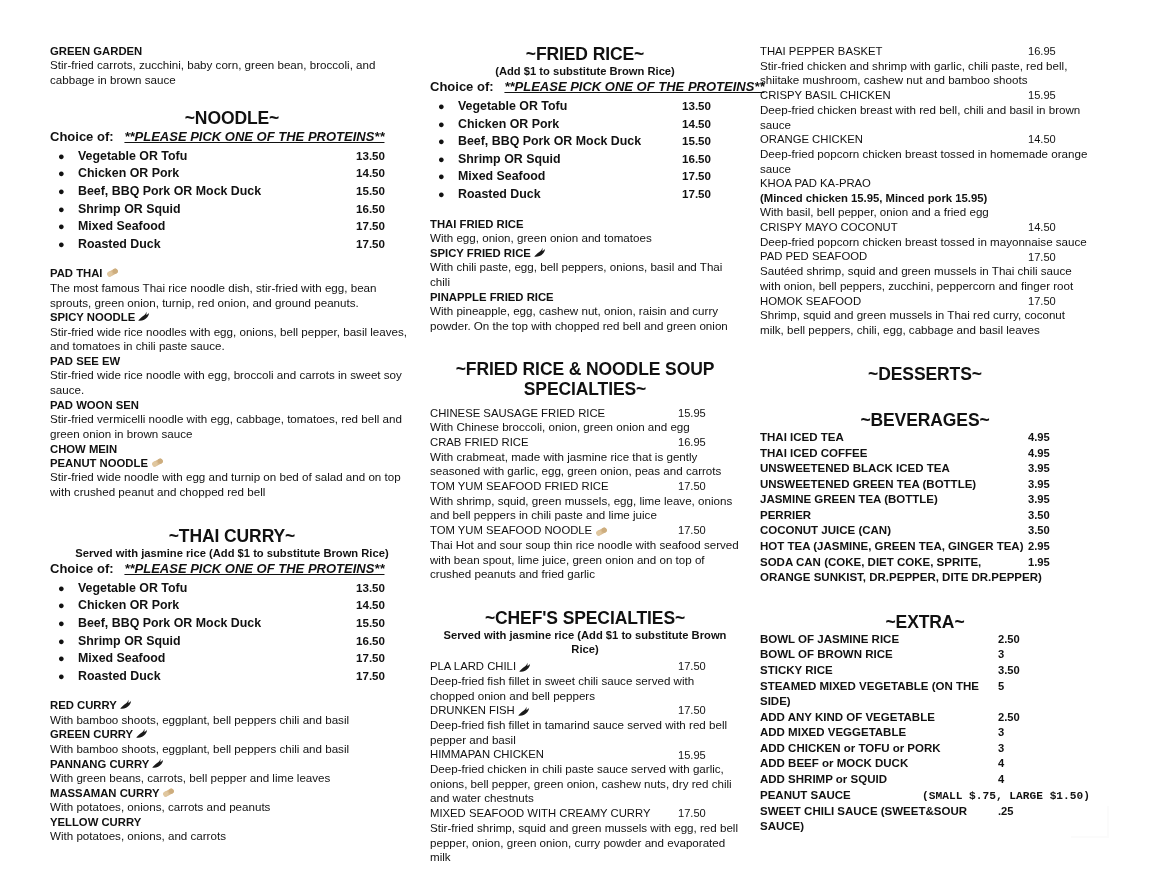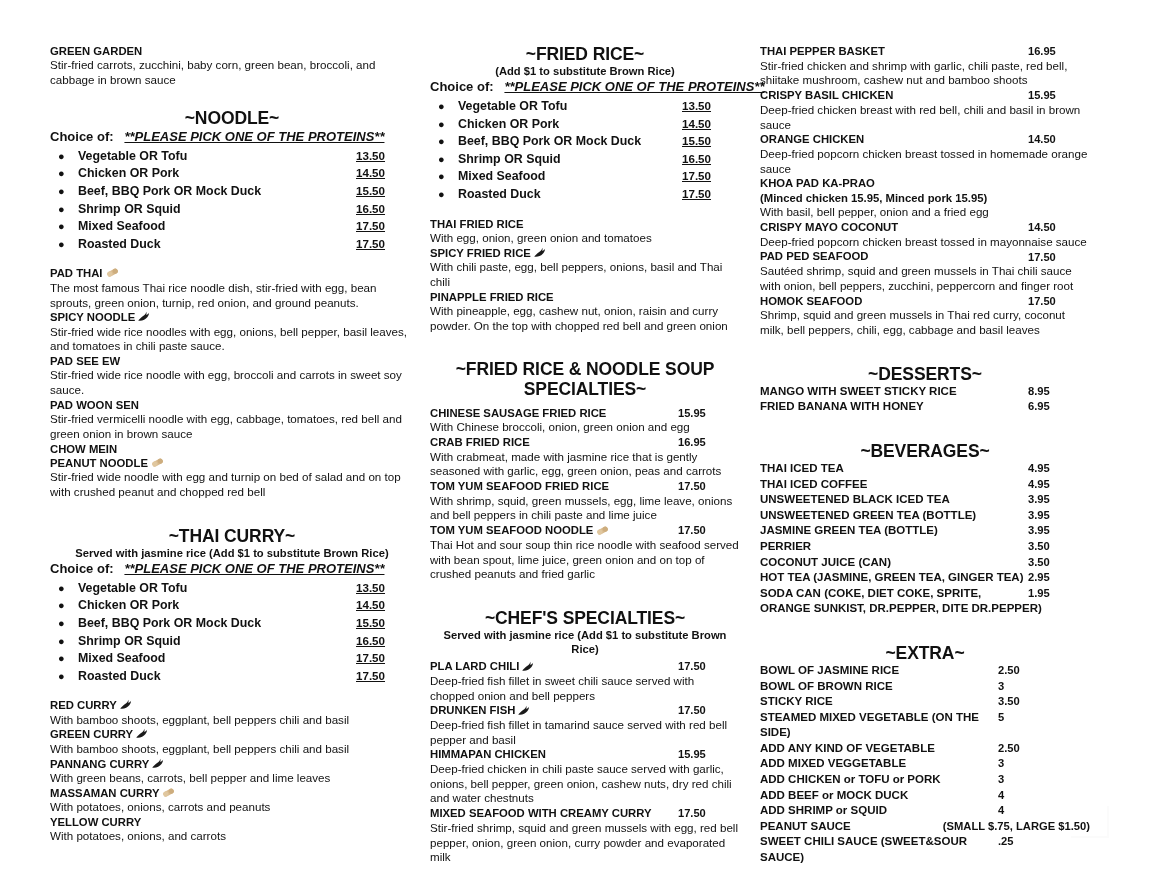--- a/index.html
+++ b/index.html
@@ -93,31 +93,30 @@
     text-align: left;
     padding-left: 8px;
     font-size: 11px;
     box-sizing: border-box;
   }
   .protein-row .pname { flex: 1 1 auto; }
   .protein-row .pprice {
     flex: 0 0 52px;
     text-align: left;
     font-size: 11.6px;
-    text-decoration: underline;
   }
   .col-left .protein-row .pprice,
   .col-mid  .protein-row .pprice { flex: 0 0 58px; }
   .u { text-decoration: underline; }
 
   
   .priced {
     display: flex;
-    align-items: center;
-    font-weight: bold;
+    align-items: flex-end;
+    font-weight: normal;
     font-size: 11.3px;
     line-height: 1.3;
   }
   .priced .pn { flex: 0 1 auto; }
   .priced .sp { flex: 1 1 auto; min-width: 6px; }
   .priced .pp { flex: 0 0 auto; font-size: 11.1px; }
   .priced.rt .pp { width: 62px; text-align: left; }
   .priced.mid .pp { width: 62px; text-align: left; }
 
   
@@ -559,30 +558,20 @@
           <span class="sp"></span>
           <span class="pp">17.50</span>
         </div>
         <div class="item-desc">Shrimp, squid and green mussels in Thai red curry, coconut milk, bell peppers, chili, egg, cabbage and basil leaves</div>
       </div>
     </div>
 
     <div class="gap-xl"></div>
 
     <div class="sec-title">~DESSERTS~</div>
-    <div>
-      <div class="list-row dessert-row">
-        <span class="ln">MANGO WITH SWEET STICKY RICE</span>
-        <span class="lp">8.95</span>
-      </div>
-      <div class="list-row dessert-row">
-        <span class="ln">FRIED BANANA WITH HONEY</span>
-        <span class="lp">6.95</span>
-      </div>
-    </div>
 
     <div class="gap-xl"></div>
 
     <div class="sec-title">~BEVERAGES~</div>
     <div>
       <div class="list-row bev-row">
         <span class="ln">THAI ICED TEA</span>
         <span class="lp">4.95</span>
       </div>
       <div class="list-row bev-row">
@@ -655,21 +644,21 @@
       <div class="list-row extra-row">
         <span class="ln">ADD BEEF or MOCK DUCK</span>
         <span class="lp">4</span>
       </div>
       <div class="list-row extra-row">
         <span class="ln">ADD SHRIMP or SQUID</span>
         <span class="lp">4</span>
       </div>
       <div class="list-row extra-row">
         <span class="ln">PEANUT SAUCE</span>
-        <span class="lp" style="flex:0 0 168px;text-align:right;">(SMALL $.75, LARGE $1.50)</span>
+        <span class="lp" style="flex:0 0 168px;text-align:center;font-family:Liberation Mono, monospace;">(SMALL $.75, LARGE $1.50)</span>
       </div>
       <div class="list-row extra-row">
         <span class="ln">SWEET CHILI SAUCE (SWEET&amp;SOUR SAUCE)</span>
         <span class="lp">.25</span>
       </div>
     </div>
   </div>
 
  </div>
  <div class="corner-artifact"></div>

